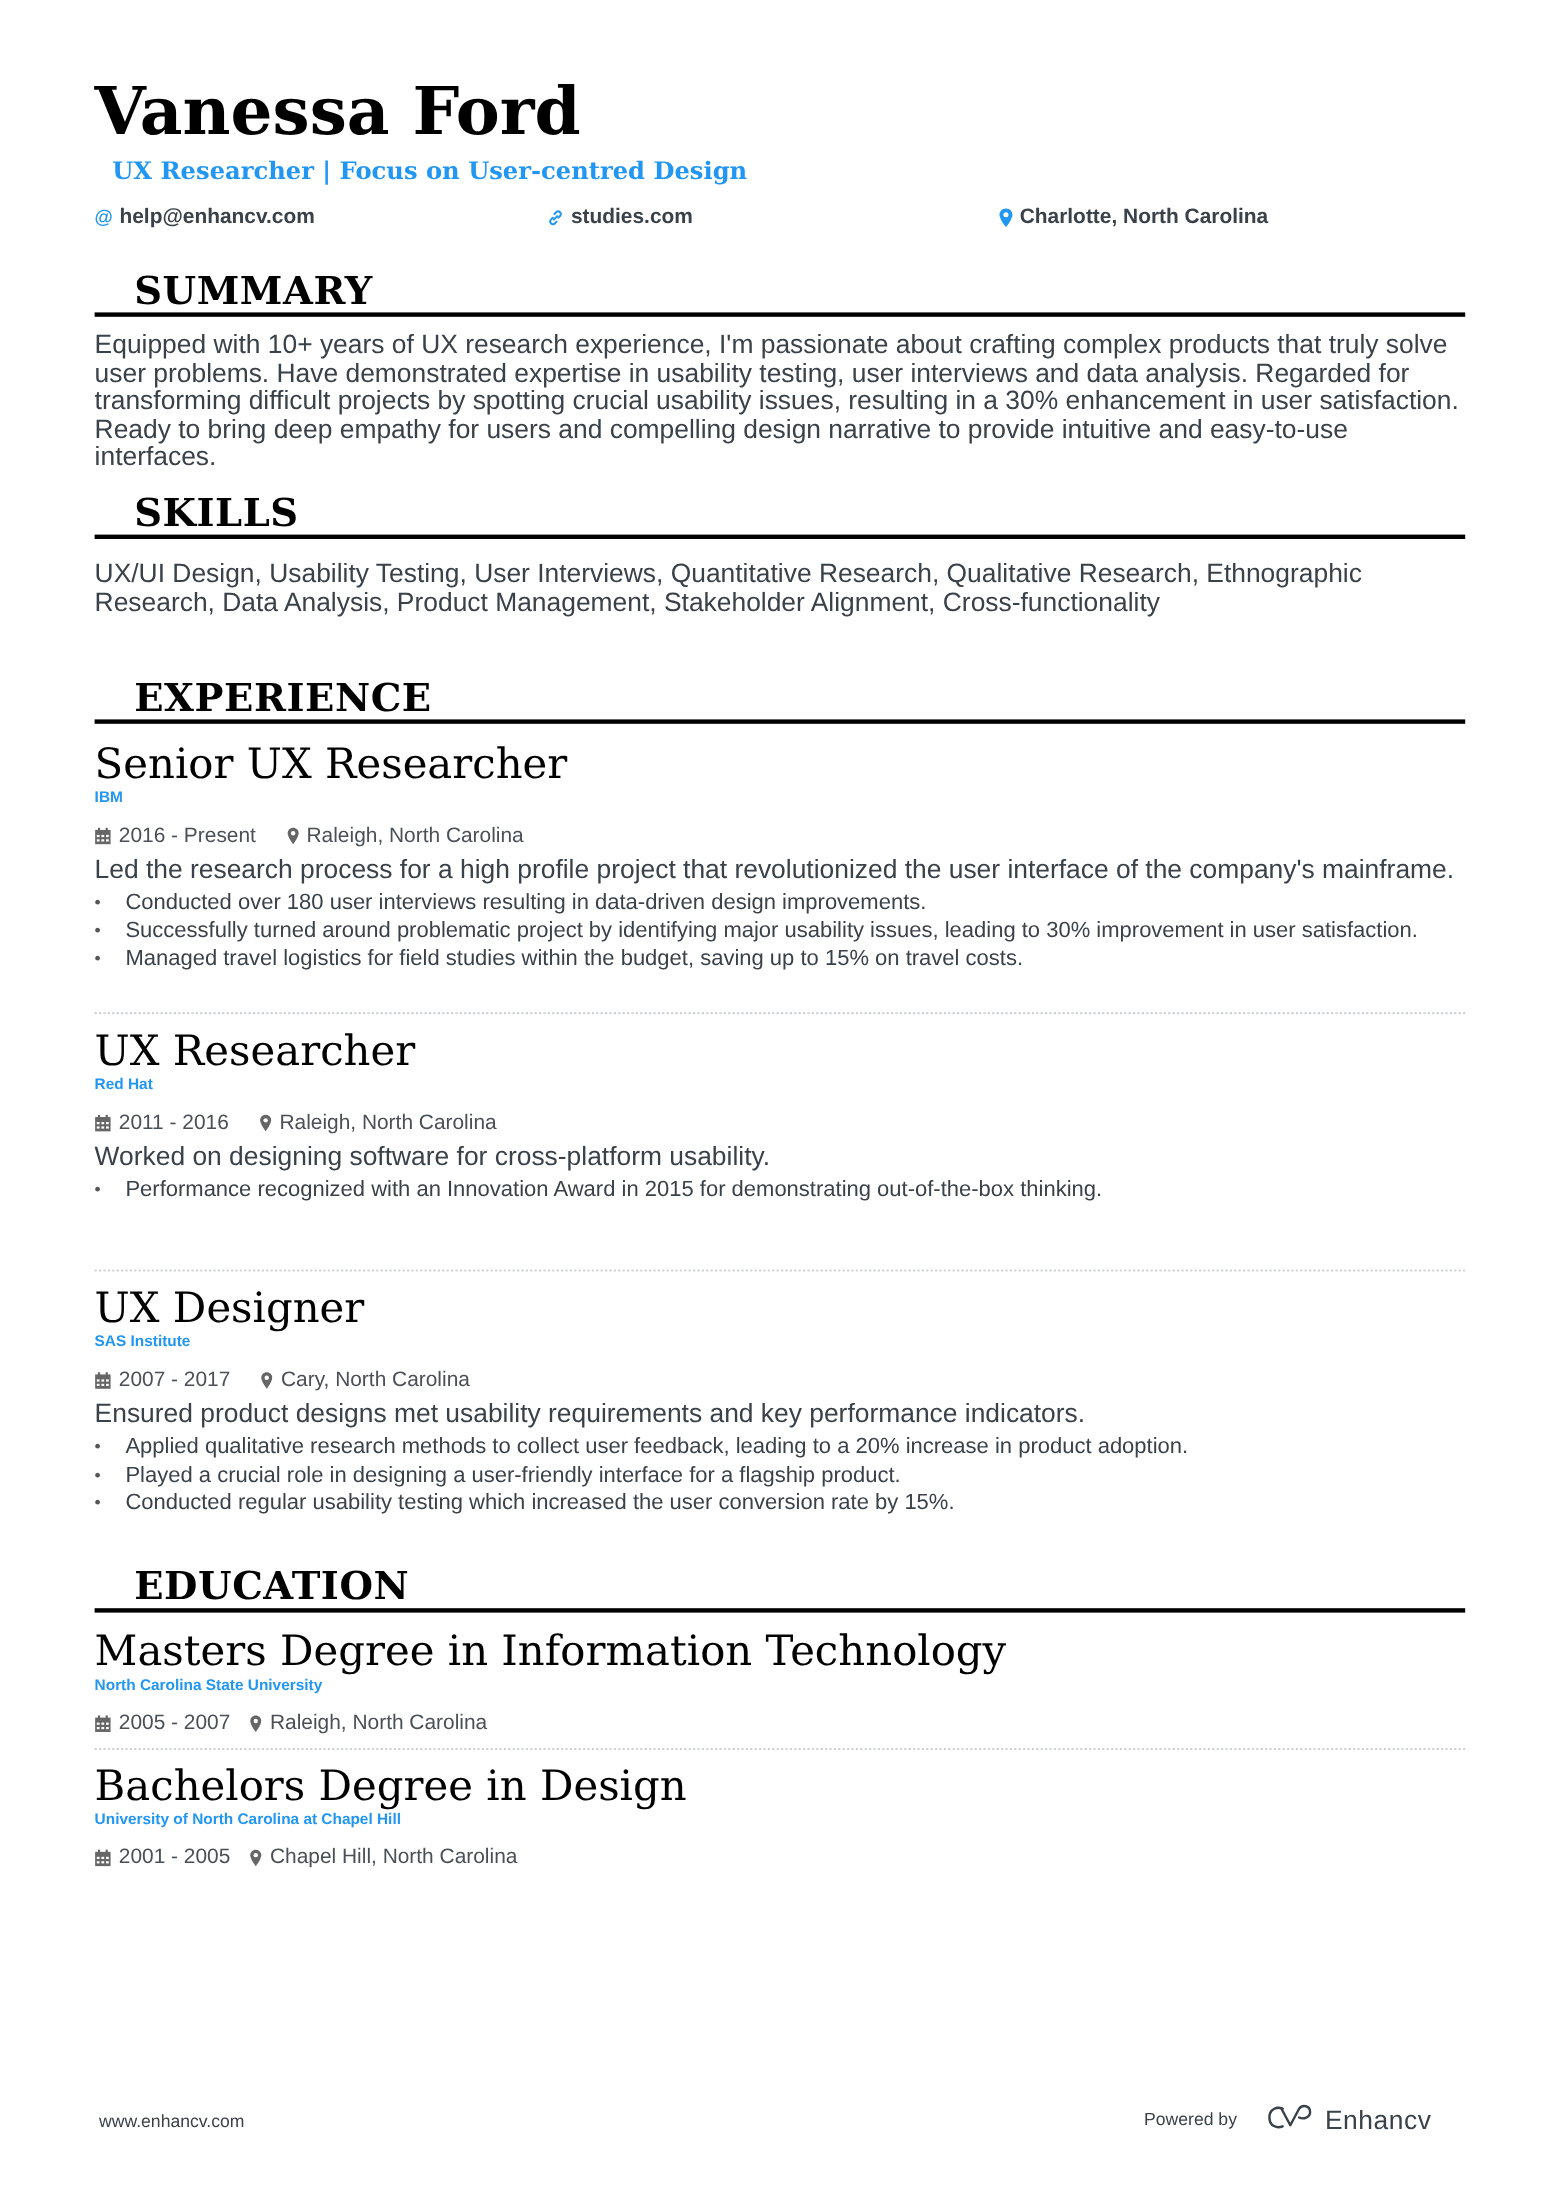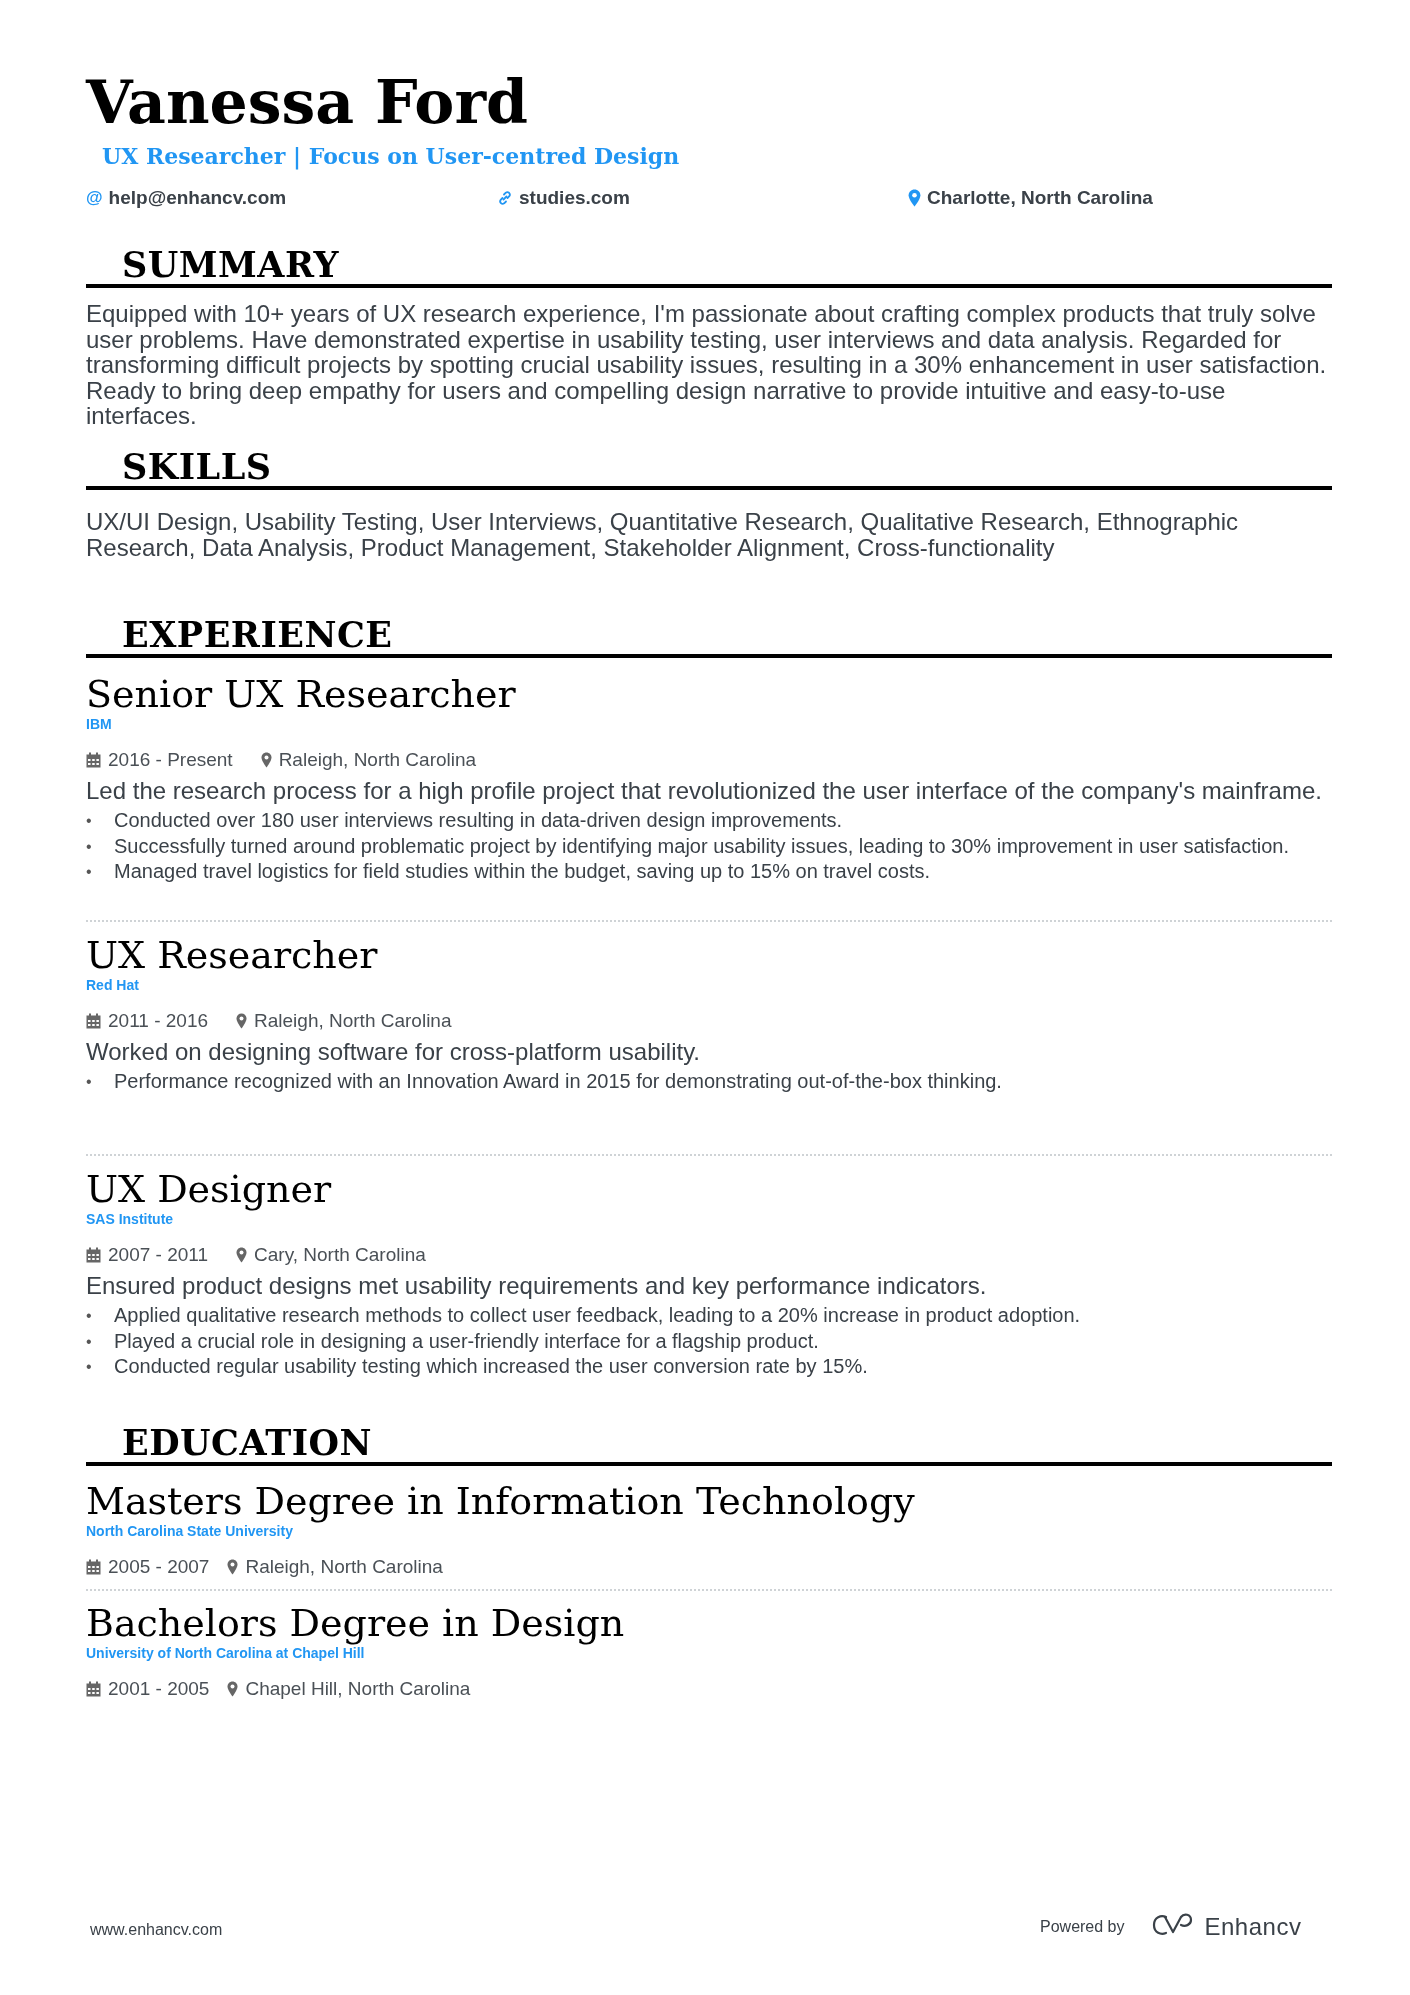--- a/index.html
+++ b/index.html
@@ -167,21 +167,21 @@
             <g fill="#fff">
               <rect x="2" y="7" width="2.5" height="2"></rect>
               <rect x="6.2" y="7" width="2.5" height="2"></rect>
               <rect x="10.4" y="7" width="2.5" height="2"></rect>
               <rect x="2" y="11" width="2.5" height="2"></rect>
               <rect x="6.2" y="11" width="2.5" height="2"></rect>
               <rect x="10.4" y="11" width="2.5" height="2"></rect>
             </g>
           </svg>
         </span>
-      <span>2007 - 2011</span>
+      <span>2007 - 2017</span>
       <span class="gap"></span>
       <span class="ic">
           <svg width="11" height="16" viewBox="0 0 11 16">
             <path d="M5.5 0.5 C2.7 0.5 0.5 2.7 0.5 5.5 C0.5 9 5.5 15.5 5.5 15.5 C5.5 15.5 10.5 9 10.5 5.5 C10.5 2.7 8.3 0.5 5.5 0.5 Z" fill="#666"></path>
             <circle cx="5.5" cy="5.5" r="2" fill="#fff"></circle>
           </svg>
         </span>
       <span>Cary, North Carolina</span>
     </div>
     <div class="para" style="top:1273px;">Ensured product designs met usability requirements and key performance indicators.</div>

